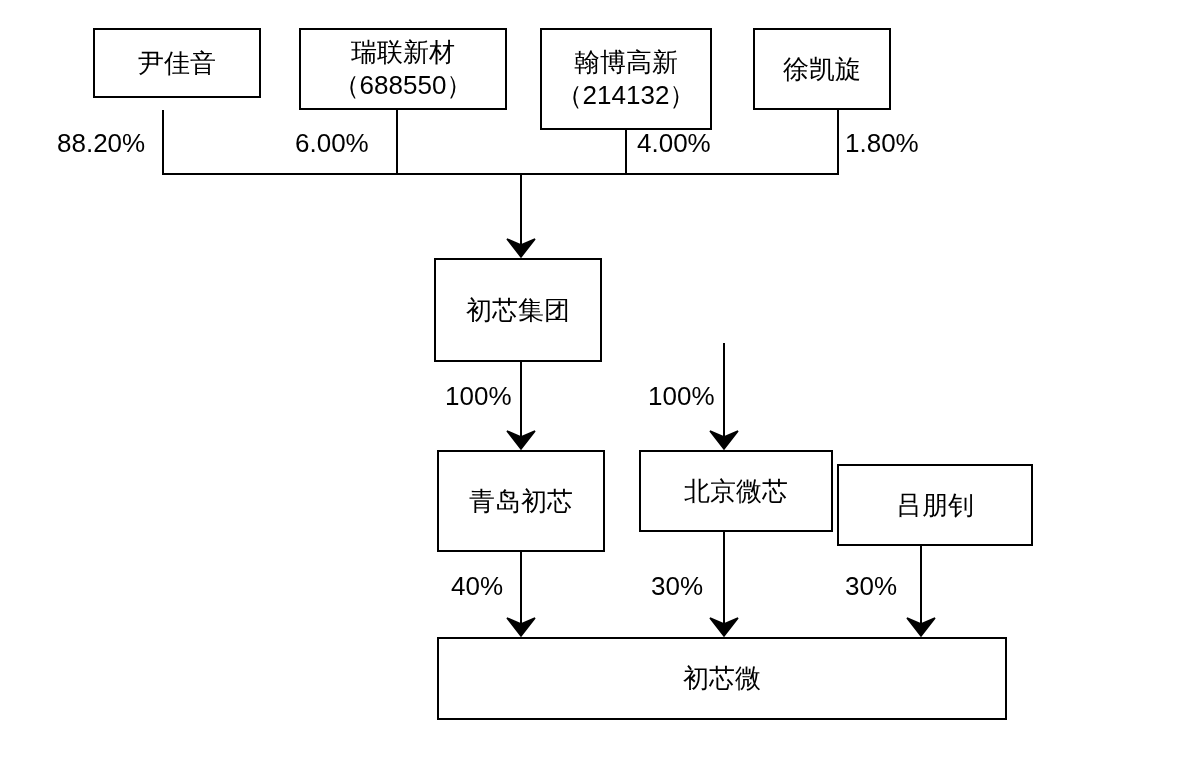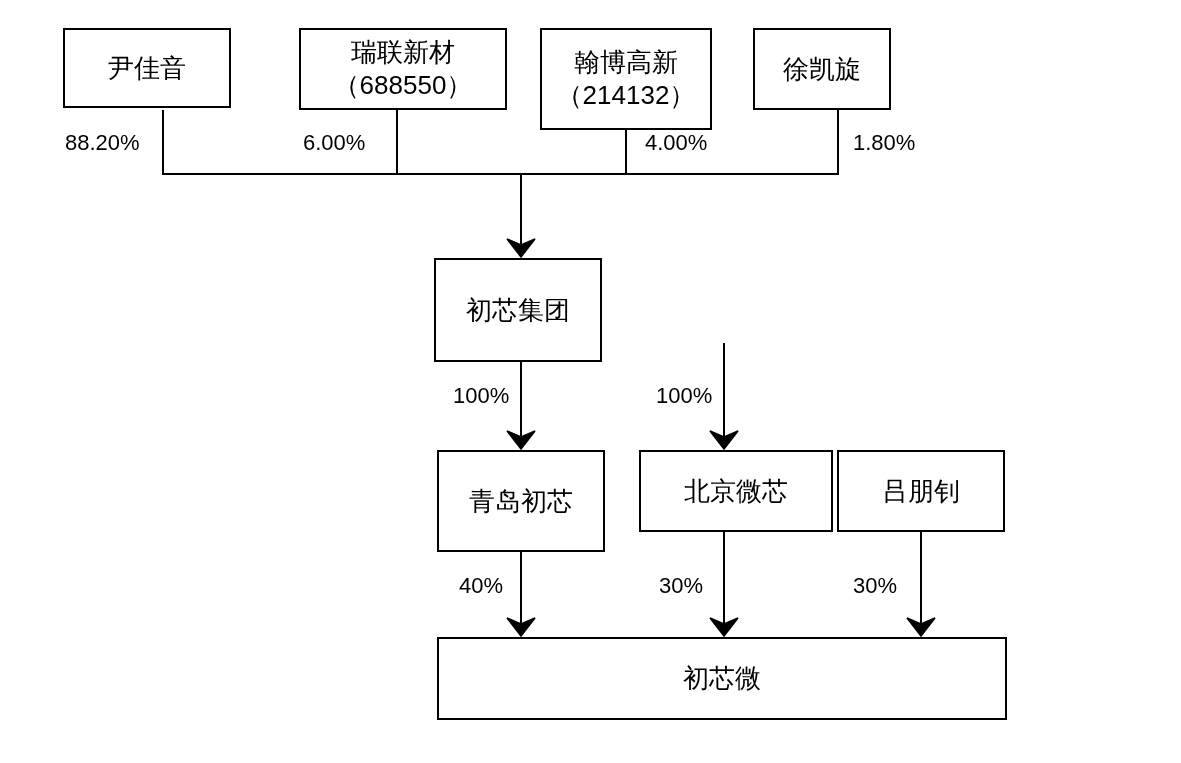--- a/index.html
+++ b/index.html
@@ -30,24 +30,23 @@
     flex-direction: column;
     align-items: center;
     justify-content: center;
     text-align: center;
     font-size: 26px;
     line-height: 33px;
     white-space: nowrap;
   }
   .edge-label {
     position: absolute;
-    font-size: 22px;
+    font-size: 26px;
     line-height: 30px;
     white-space: nowrap;
-    margin-left: 8px;
   }
 </style>
 </head>
 <body>
 
 <div class="canvas">
 
   <svg class="connectors" width="1181" height="763" viewBox="0 0 1181 763">
 
     <path d="M163 110 V175 M397 110 V175 M626 110 V175 M838 110 V175 M163 174 H838 M521 174 V246" stroke="#000000" stroke-width="2" fill="none"></path>
@@ -56,21 +55,21 @@
     <path d="M521 343 V438 M724 343 V438" stroke="#000000" stroke-width="2" fill="none"></path>
     <polygon points="521,449 507,431 521,437 535,431" fill="#000000" stroke="#000000" stroke-width="1.5"></polygon>
     <polygon points="724,449 710,431 724,437 738,431" fill="#000000" stroke="#000000" stroke-width="1.5"></polygon>
 
     <path d="M521 532 V625 M724 532 V625 M921 532 V625" stroke="#000000" stroke-width="2" fill="none"></path>
     <polygon points="521,636 507,618 521,624 535,618" fill="#000000" stroke="#000000" stroke-width="1.5"></polygon>
     <polygon points="724,636 710,618 724,624 738,618" fill="#000000" stroke="#000000" stroke-width="1.5"></polygon>
     <polygon points="921,636 907,618 921,624 935,618" fill="#000000" stroke="#000000" stroke-width="1.5"></polygon>
   </svg>
 
-  <div class="node" style="left:63px;top:28px;width:168px;height:80px">
+  <div class="node" style="left:93px;top:28px;width:168px;height:70px">
     <span>尹佳音</span>
   </div>
 
   <div class="node" style="left:299px;top:28px;width:208px;height:82px">
     <span>瑞联新材</span>
     <span>（688550）</span>
   </div>
 
   <div class="node" style="left:540px;top:28px;width:172px;height:102px">
     <span>翰博高新</span>
@@ -87,21 +86,21 @@
 
 
   <div class="node" style="left:437px;top:450px;width:168px;height:102px">
     <span>青岛初芯</span>
   </div>
 
   <div class="node" style="left:639px;top:450px;width:194px;height:82px">
     <span>北京微芯</span>
   </div>
 
-  <div class="node" style="left:837px;top:450px;width:168px;height:82px">
+  <div class="node" style="left:837px;top:464px;width:196px;height:82px">
     <span>吕朋钊</span>
   </div>
 
   <div class="node" style="left:437px;top:637px;width:570px;height:83px">
     <span>初芯微</span>
   </div>
 
   <div class="edge-label" style="left:57px;top:128px">88.20%</div>
   <div class="edge-label" style="left:295px;top:128px">6.00%</div>
   <div class="edge-label" style="left:637px;top:128px">4.00%</div>

